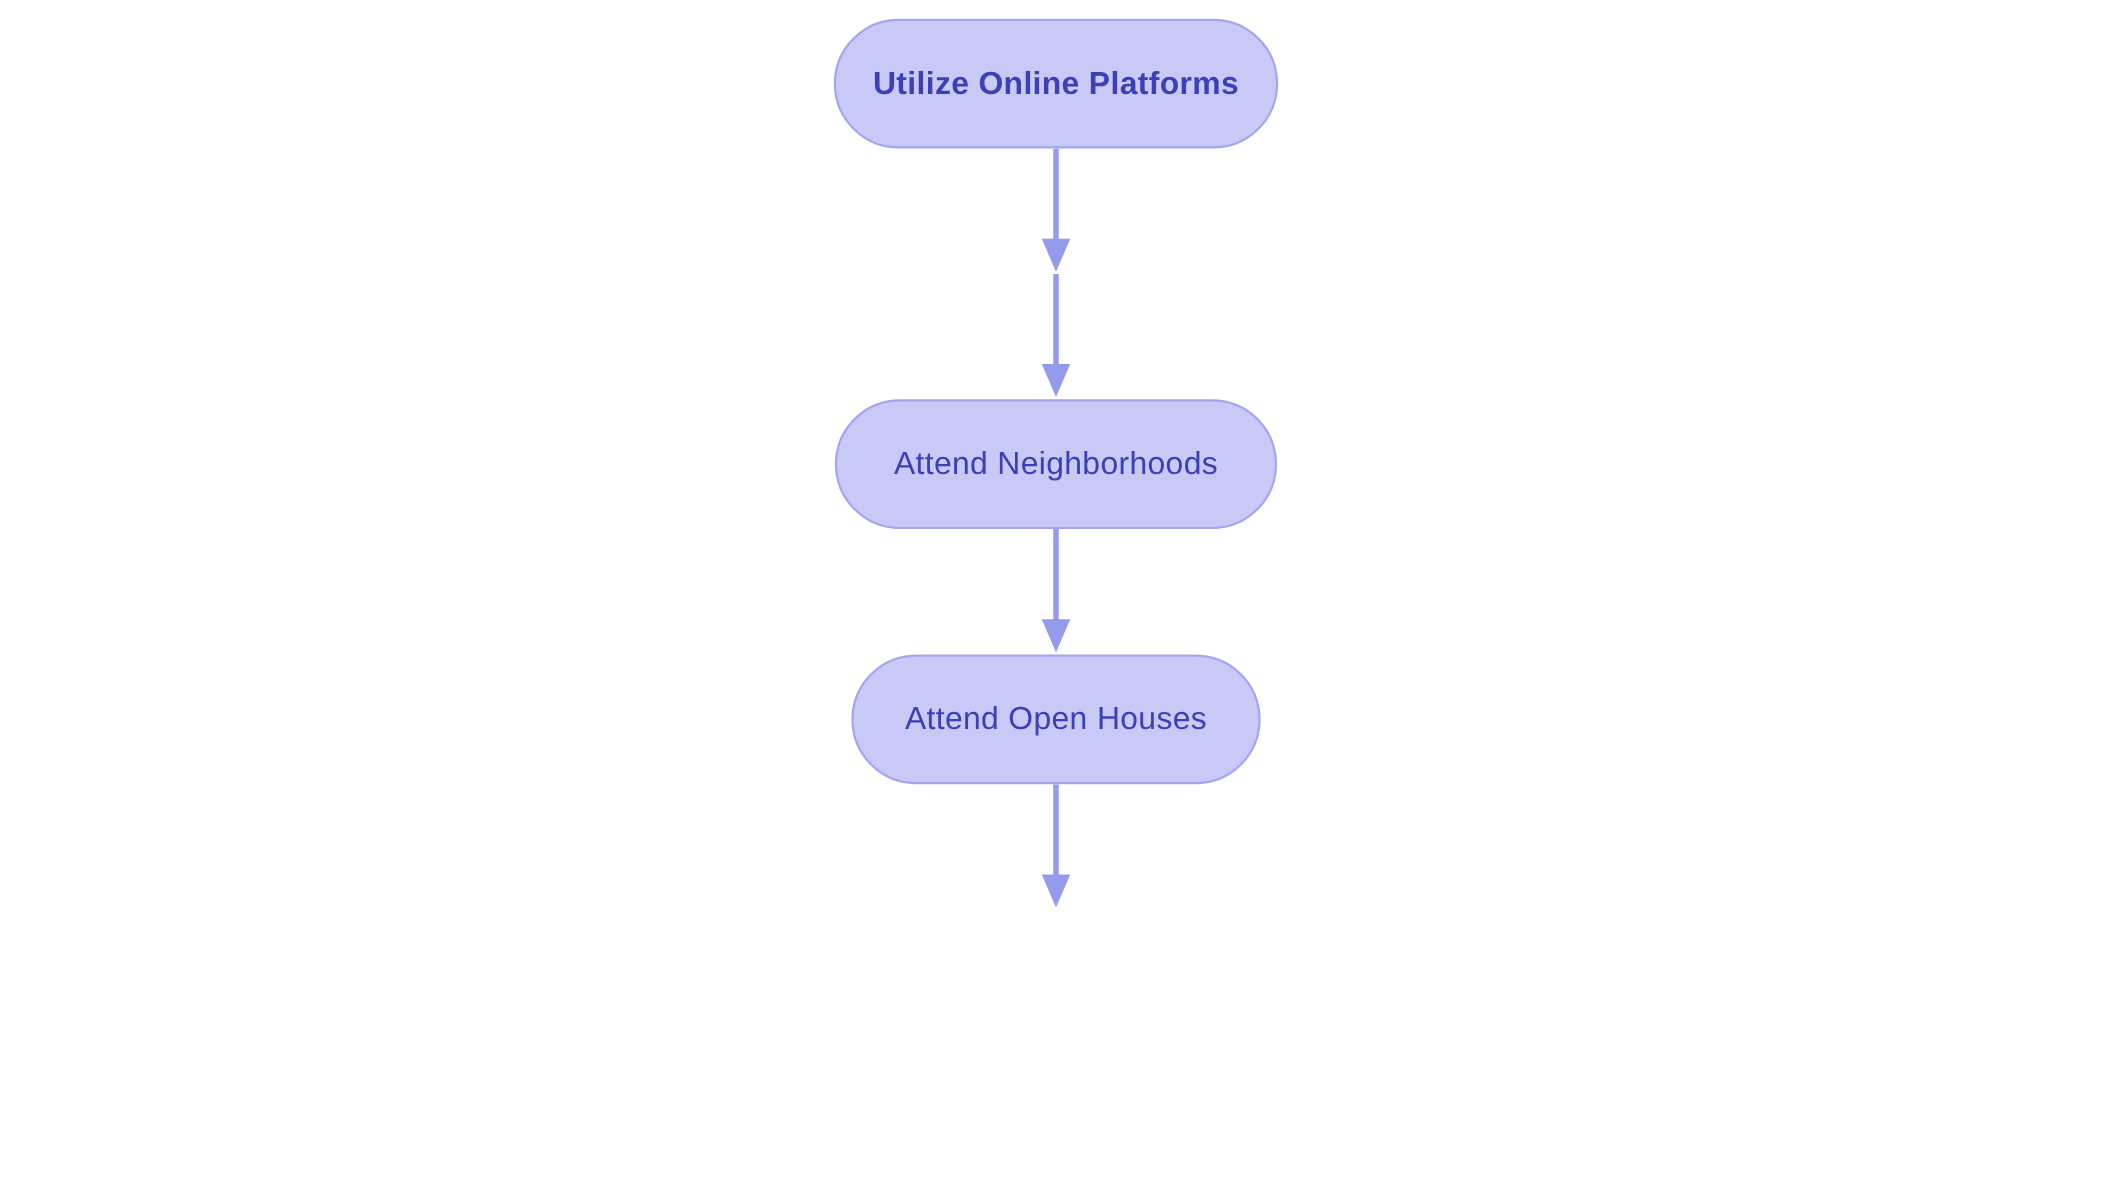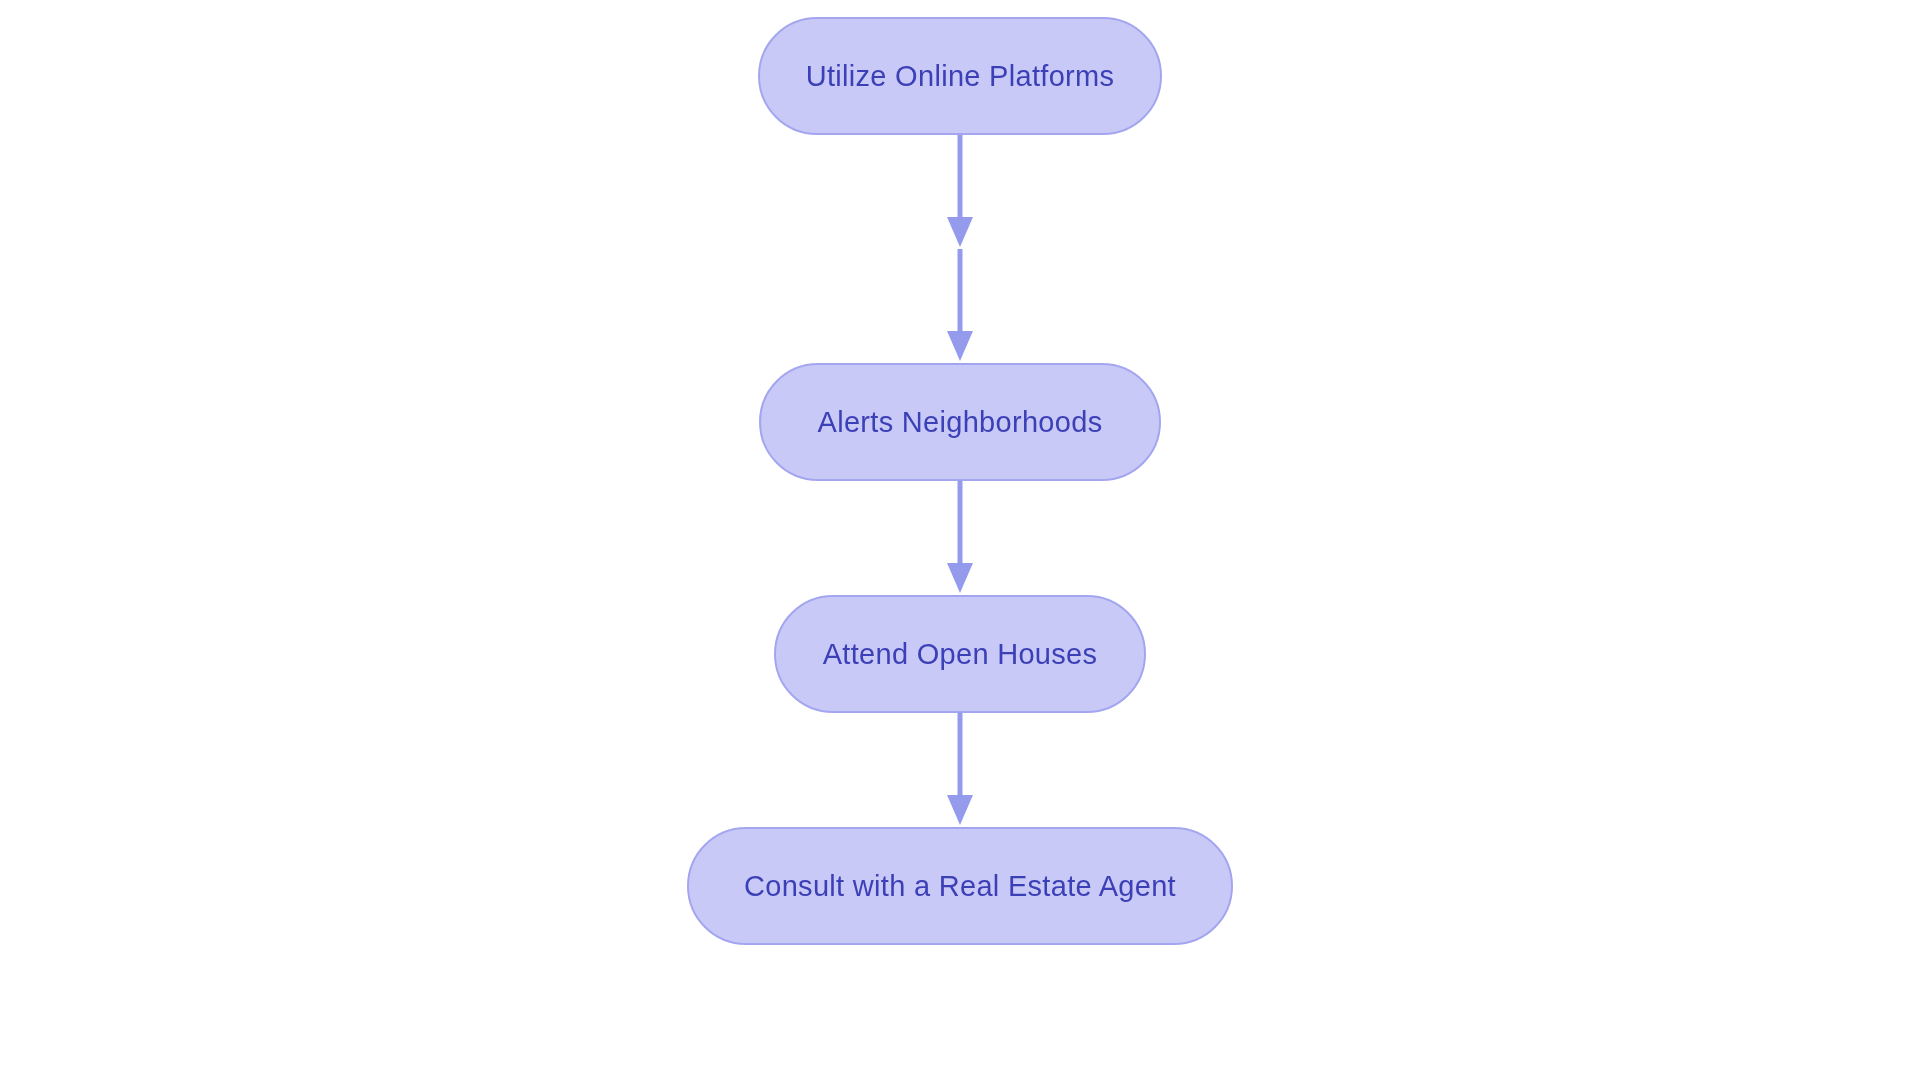--- a/index.html
+++ b/index.html
@@ -49,49 +49,46 @@
     align-items: stretch;
   }
   .connector svg {
     display: block;
   }
 </style>
 </head>
 <body>
 
 <div class="canvas">
-    <div class="flow-node" style="width: 404px;">
+    <div class="flow-node" style="width: 404px; font-weight: bold;">
       <span class="flow-node-label">Utilize Online Platforms</span>
     </div>
     <div class="connector">
       <svg width="34" height="114" viewBox="0 0 34 114">
         <line x1="17" y1="0" x2="17" y2="86" stroke="#959bec" stroke-width="5"></line>
         <polygon points="17,112 4,82 30,82" fill="#959bec"></polygon>
       </svg>
     </div>
     <div class="connector">
       <svg width="34" height="114" viewBox="0 0 34 114">
         <line x1="17" y1="0" x2="17" y2="86" stroke="#959bec" stroke-width="5"></line>
         <polygon points="17,112 4,82 30,82" fill="#959bec"></polygon>
       </svg>
     </div>
     <div class="flow-node" style="width: 402px;">
-      <span class="flow-node-label">Alerts Neighborhoods</span>
+      <span class="flow-node-label">Attend Neighborhoods</span>
     </div>
     <div class="connector">
       <svg width="34" height="114" viewBox="0 0 34 114">
         <line x1="17" y1="0" x2="17" y2="86" stroke="#959bec" stroke-width="5"></line>
         <polygon points="17,112 4,82 30,82" fill="#959bec"></polygon>
       </svg>
     </div>
     <div class="flow-node" style="width: 372px; justify-content: center;">
       <span class="flow-node-label">Attend Open Houses</span>
     </div>
     <div class="connector">
       <svg width="34" height="114" viewBox="0 0 34 114">
         <line x1="17" y1="0" x2="17" y2="86" stroke="#959bec" stroke-width="5"></line>
         <polygon points="17,112 4,82 30,82" fill="#959bec"></polygon>
       </svg>
     </div>
-    <div class="flow-node" style="width: 546px;">
-      <span class="flow-node-label">Consult with a Real Estate Agent</span>
-    </div>
   </div>
 
 </body></html>

